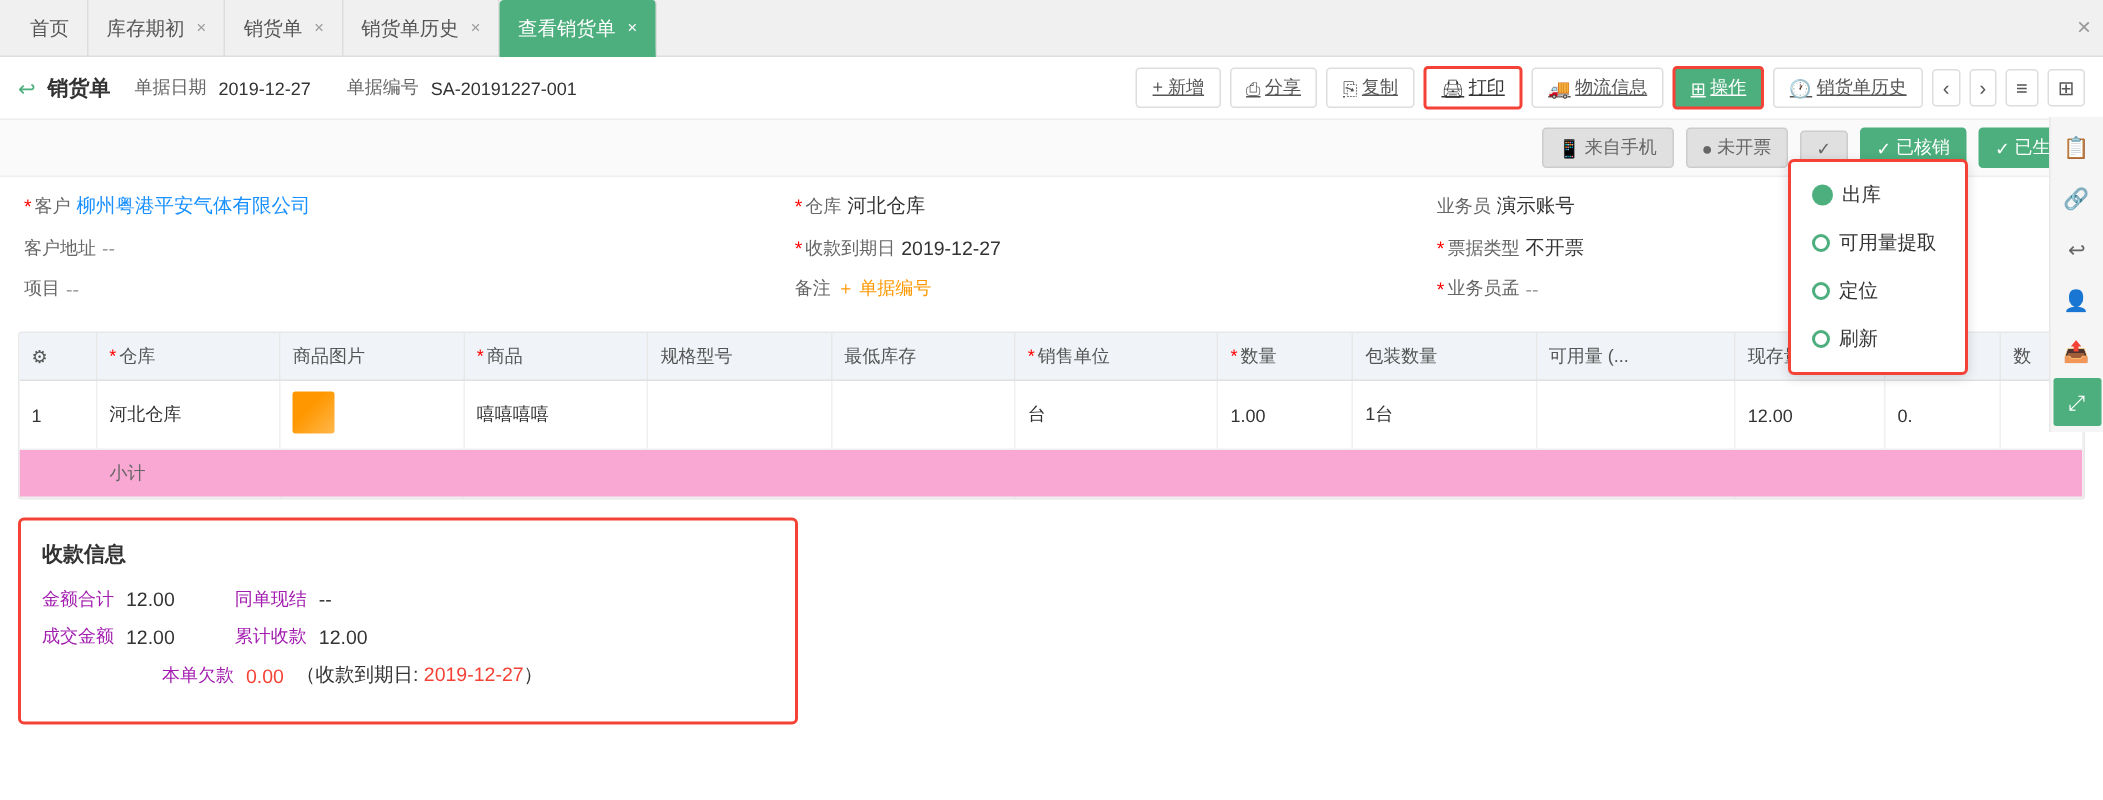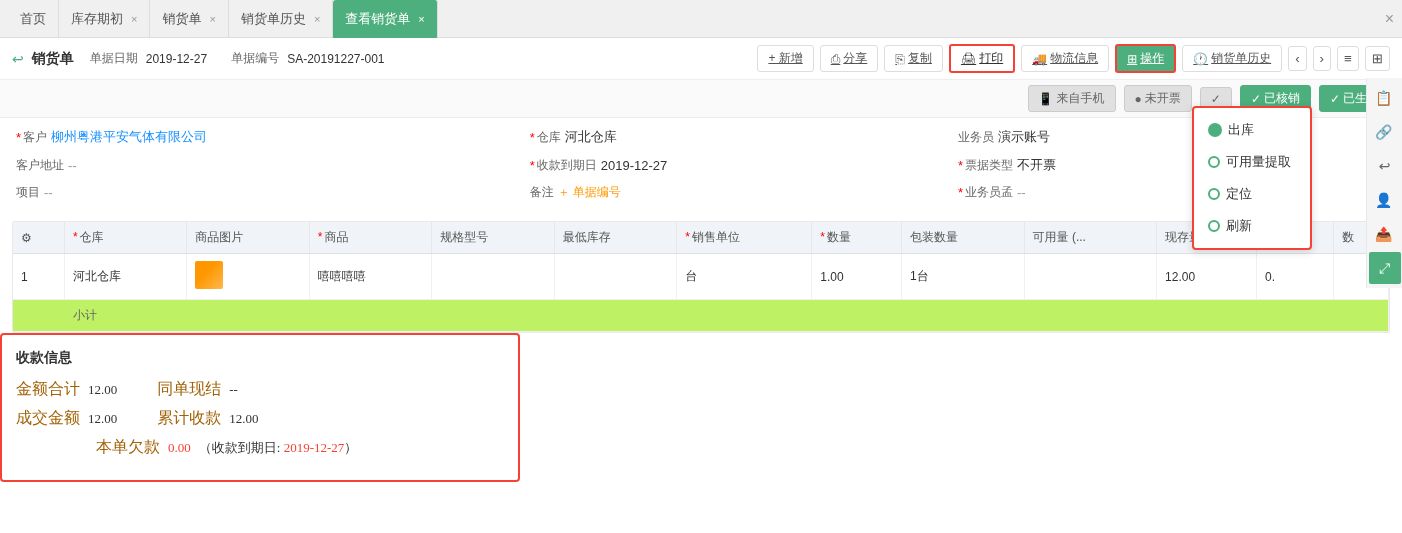--- a/index.html
+++ b/index.html
@@ -71,32 +71,32 @@
     .data-table { width: 100%; border-collapse: collapse; font-size: 12px; }
     .data-table th {
       background: #f0f4f8; border-bottom: 1px solid #e0e0e0; border-right: 1px solid #e8e8e8;
       padding: 7px 8px; text-align: left; font-weight: normal; color: #555; white-space: nowrap;
     }
     .data-table th .required { color: #f00; }
     .data-table td {
       border-bottom: 1px solid #f0f0f0; border-right: 1px solid #f0f0f0;
       padding: 7px 8px; color: #333; white-space: nowrap;
     }
-    .data-table tr.subtotal td { background: #bef264; color: #666; }
+    .data-table tr.subtotal td { background: #f9a8d4; color: #666; }
     .gear-cell { text-align: center; }
 
     
     .product-img { width: 28px; height: 28px; background: linear-gradient(135deg, #ff9800 40%, #ffb74d); border-radius: 2px; display: inline-block; }
 
     
-    .bottom-panel { border: 2px solid #f44336; border-radius: 4px; padding: 14px; background: #fff; max-width: 520px; font-family: Liberation Serif, serif; }
+    .bottom-panel { border: 2px solid #f44336; border-radius: 4px; margin: 12px; padding: 14px; background: #fff; max-width: 520px; }
     .panel-title { font-size: 14px; font-weight: bold; margin-bottom: 12px; color: #333; }
     .panel-row { display: flex; gap: 40px; margin-bottom: 8px; }
     .panel-item { display: flex; align-items: center; gap: 8px; }
-    .panel-item-label { color: #a16207; font-size: 16px; }
+    .panel-item-label { color: #a21caf; font-size: 12px; }
     .panel-item-value { color: #333; font-size: 13px; }
     .panel-item-value.red { color: #f44336; }
 
     
     .right-icons {
       position: absolute; right: 0; top: 40px; width: 36px;
       display: flex; flex-direction: column; align-items: center;
       gap: 2px; background: #f5f5f5; border-left: 1px solid #e8e8e8;
       padding: 4px 0;
     }

